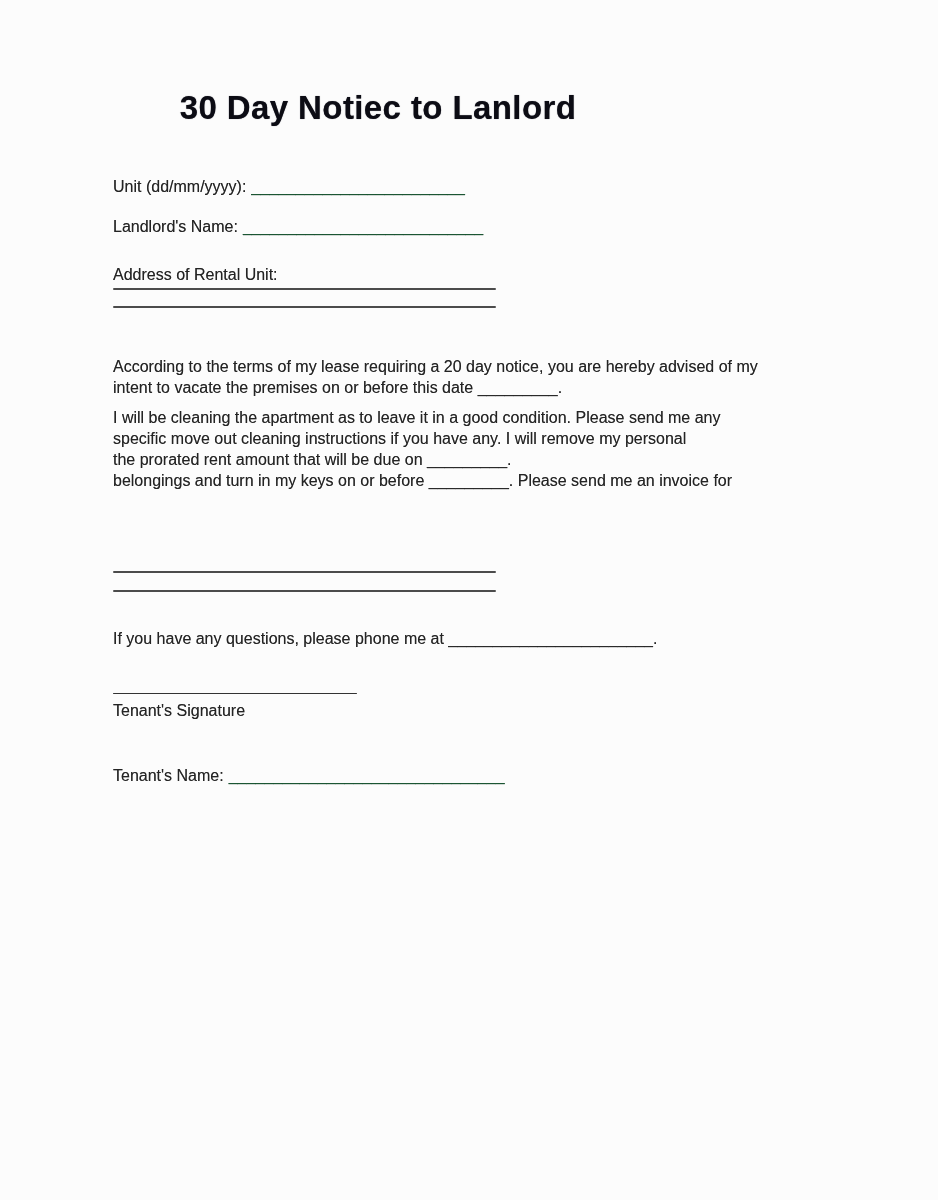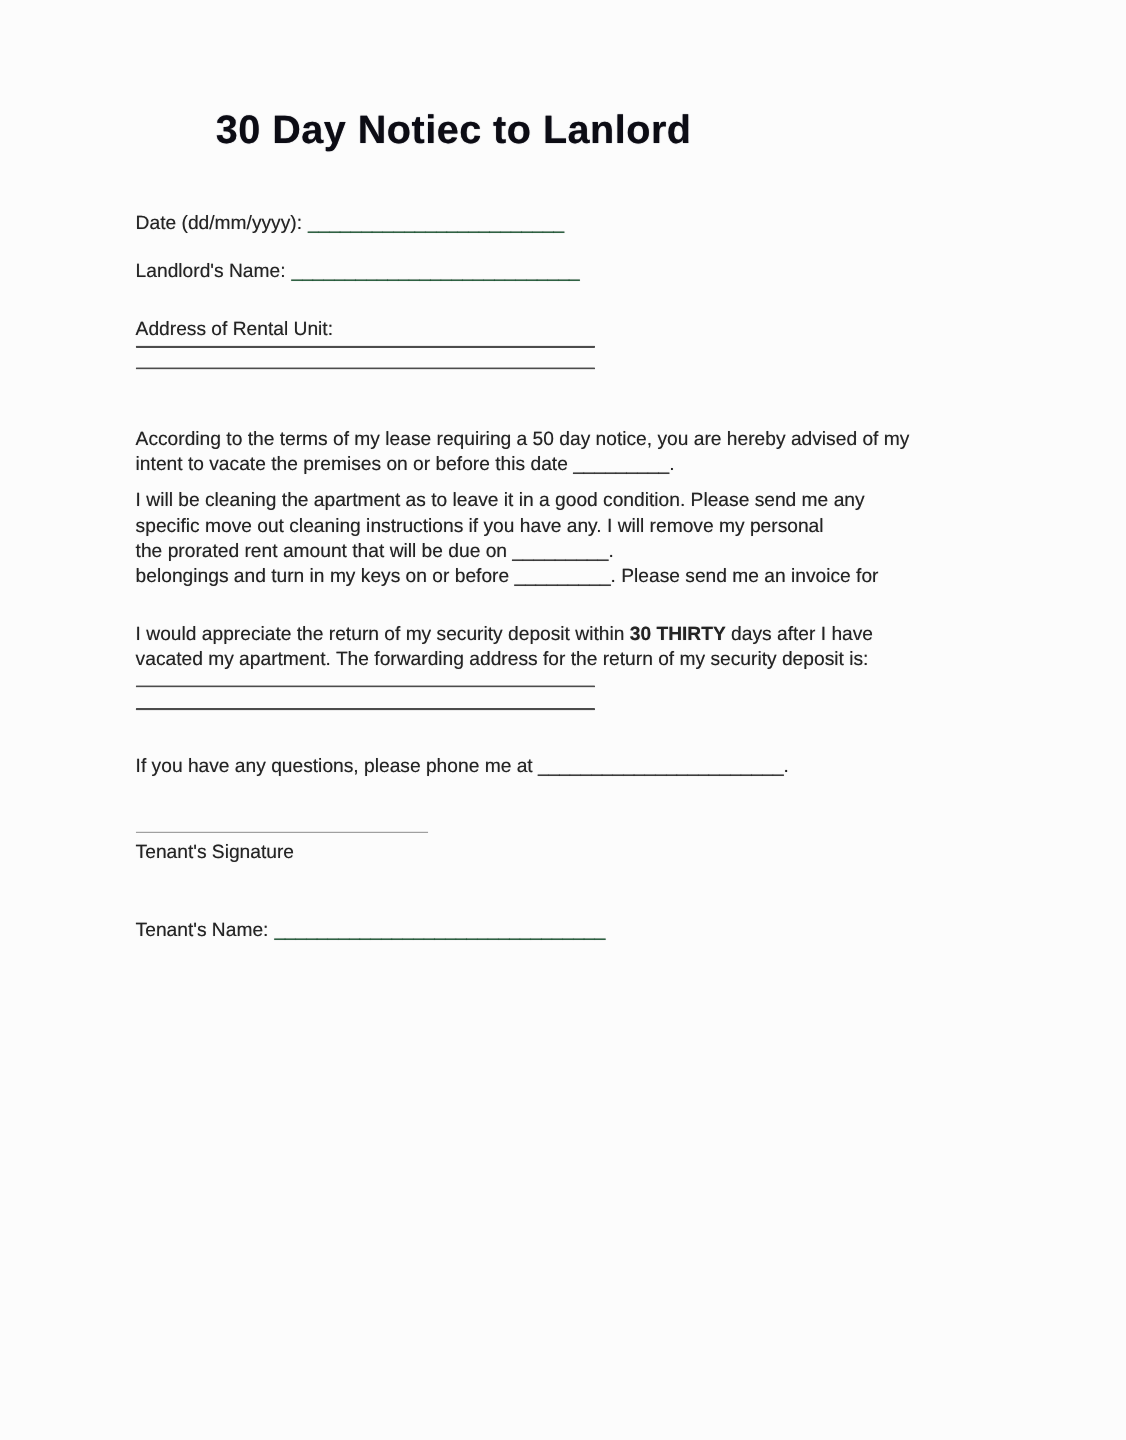--- a/index.html
+++ b/index.html
@@ -52,47 +52,43 @@
   b{font-weight:bold;}
 </style>
 </head>
 <body>
 
 <div class="page">
 
   <h1 class="title">30 Day Notiec to Lanlord</h1>
 
   <div class="abs row-date">
-    <span>Date (dd/mm/yyyy):</span><span class="blank">________________________</span>
+    <span>Unit (dd/mm/yyyy):</span><span class="blank">________________________</span>
   </div>
 
   <div class="abs row-landlord">
     <span>Landlord's Name:</span><span class="blank">___________________________</span>
   </div>
 
   <div class="abs row-address-label">Address of Rental Unit:</div>
   <div class="rule rule-addr1"></div>
   <div class="rule rule-addr2"></div>
 
   <p class="abs para p-notice">
-    <span class="pline">According to the terms of my lease requiring a 50 day notice, you are hereby advised of my</span>
+    <span class="pline">According to the terms of my lease requiring a 20 day notice, you are hereby advised of my</span>
     <span class="pline">intent to vacate the premises on or before this date _________.</span>
   </p>
 
   <p class="abs para p-clean">
     <span class="pline">I will be cleaning the apartment as to leave it in a good condition. Please send me any</span>
     <span class="pline">specific move out cleaning instructions if you have any. I will remove my personal</span>
     <span class="pline">the prorated rent amount that will be due on _________.</span>
     <span class="pline">belongings and turn in my keys on or before _________. Please send me an invoice for</span>
   </p>
 
-  <p class="abs para p-deposit">
-    <span class="pline"><span>I would appreciate the return of my security deposit within </span><b>30 THIRTY</b><span> days after I have</span></span>
-    <span class="pline">vacated my apartment. The forwarding address for the return of my security deposit is:</span>
-  </p>
 
   <div class="rule rule-dep1"></div>
   <div class="rule rule-dep2"></div>
 
   <div class="abs row-phone">If you have any questions, please phone me at _______________________.</div>
 
   <div class="rule rule-sig"></div>
   <div class="abs row-sig-label">Tenant's Signature</div>
 
   <div class="abs row-tenant-name">

